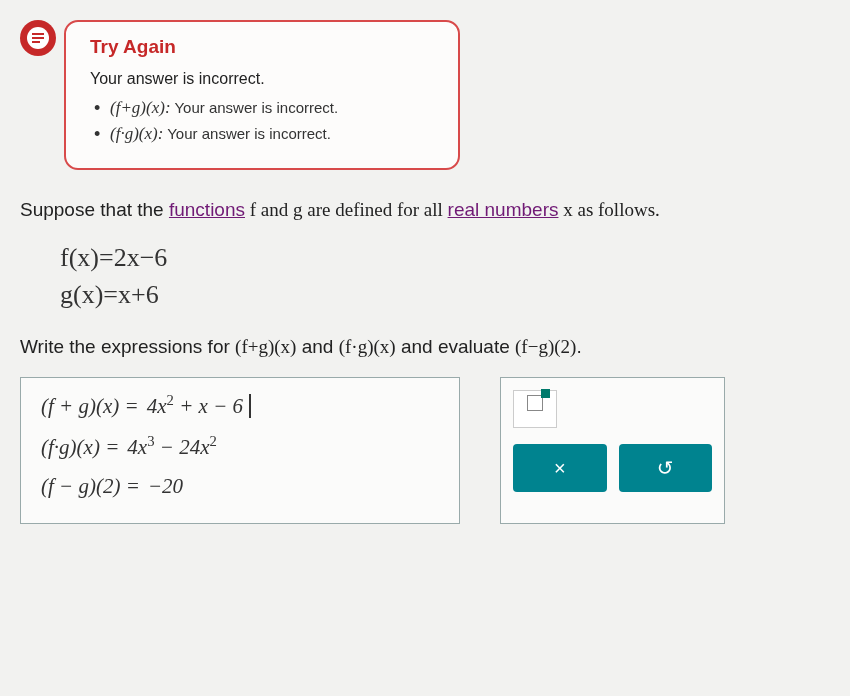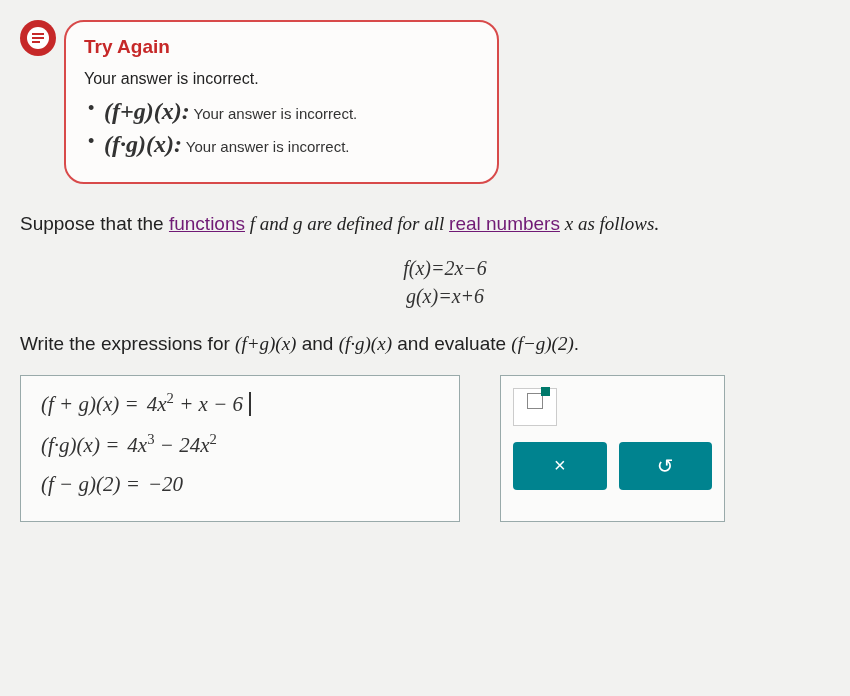--- a/index.html
+++ b/index.html
@@ -32,23 +32,23 @@
       width: 22px;
       height: 22px;
       border-radius: 50%;
       background: #fff;
       display: flex;
       align-items: center;
       justify-content: center;
     }
     .feedback-box {
       border: 2px solid #d84a4a;
-      border-radius: 20px;
-      padding: 14px 22px 18px 18px;
-      width: 435px;
+      border-radius: 14px;
+      padding: 14px 22px 18px 24px;
+      width: 396px;
       background: #fdfcfb;
     }
     .try-again {
       color: #c62828;
       font-weight: 600;
       font-size: 19px;
       margin-bottom: 12px;
     }
     .incorrect-line {
       font-size: 16px;
@@ -66,44 +66,41 @@
     }
     .feedback-list li::before {
       content: "•";
       position: absolute;
       left: -16px;
       font-size: 18px;
     }
     .math-expr {
       font-family: 'Times New Roman', serif;
       font-style: italic;
-      font-size: 24px;
-      font-weight: bold;
+      font-size: 17px;
     }
     .problem-text {
       font-size: 19px;
       line-height: 1.7;
       color: #222;
       margin-bottom: 14px;
     }
     .link-term {
       color: #701a75;
       text-decoration: underline;
       cursor: pointer;
     }
     .definitions {
       padding-left: 40px;
       margin-bottom: 18px;
     }
     .def-line {
       font-family: 'Times New Roman', serif;
-      font-style: italic;
-      font-size: 20px;
+      font-size: 26px;
       line-height: 1.4;
-      text-align: center;
     }
     .answer-area {
       display: flex;
       gap: 40px;
       margin-top: 10px;
     }
     .answer-box {
       border: 1px solid #9aa;
       background: #fbfbfa;
       padding: 14px 32px 10px 20px;
@@ -164,21 +161,21 @@
       border-radius: 4px;
       display: flex;
       align-items: center;
       justify-content: center;
       color: #fff;
       font-size: 20px;
       cursor: pointer;
       border: none;
     }
     .sup { font-size: 0.7em; vertical-align: super; font-style: normal; }
-    .serif { font-family: 'Times New Roman', serif; font-style: italic; }
+    .serif { font-family: 'Times New Roman', serif; }
     .cursor-mark { border-right: 2px solid #333; padding-right:1px; animation: none;}
   </style>
 </head>
 <body>
 
 <div class="feedback-row">
   <div class="icon-circle">
     <div class="icon-inner">
       <svg width="14" height="14" viewBox="0 0 14 14">
         <rect x="1" y="2" width="12" height="2" fill="#c62828"></rect>

